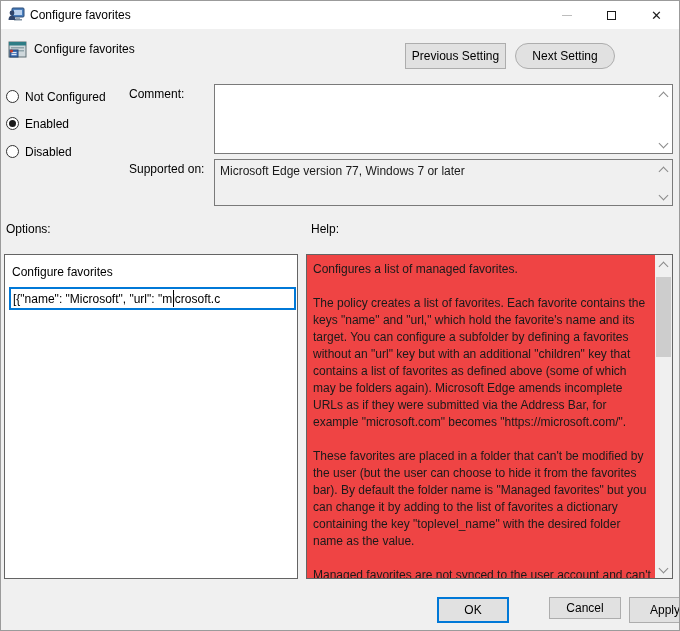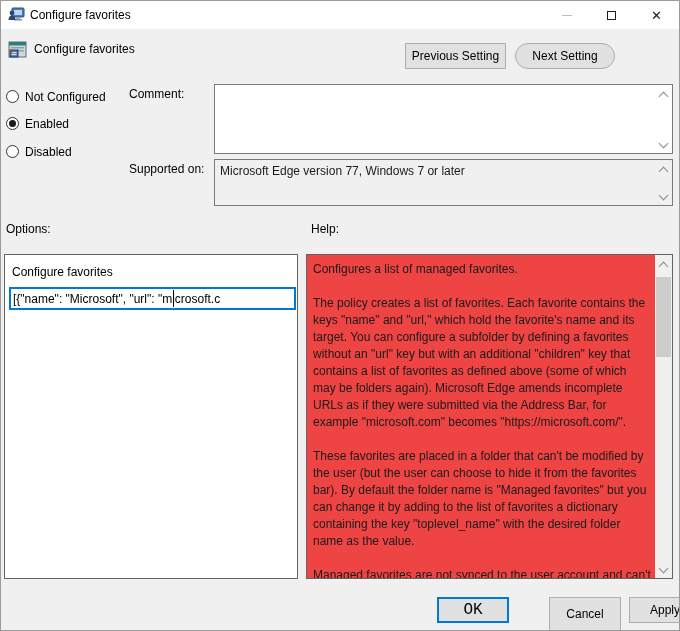--- a/index.html
+++ b/index.html
@@ -51,22 +51,22 @@
 
   
   .scrollbar { position:absolute; top:0; right:0; width:17px; height:100%; background:#f0f0f0; }
   .sb-btn { position:absolute; left:0; width:17px; height:17px; }
   .sb-btn .chev { left:4px; top:4px; right:auto; }
   .sb-up { top:0; }
   .sb-down { bottom:0; }
   .sb-thumb { position:absolute; left:1px; top:22px; width:15px; height:80px; background:#cdcdcd; }
 
   
-  .ok-btn { position:absolute; left:436px; top:596px; width:72px; height:26px; background:#e1e1e1; border:2px solid #0078d7; font-family:Liberation Mono, monospace; font-size:16px; }
-  .cancel-btn { position:absolute; left:516px; top:596px; width:72px; height:34px; }
+  .ok-btn { position:absolute; left:436px; top:596px; width:72px; height:26px; background:#e1e1e1; border:2px solid #0078d7; font-family:Liberation Sans, sans-serif; font-size:12px; }
+  .cancel-btn { position:absolute; left:516px; top:596px; width:72px; height:22px; }
   .apply-btn { position:absolute; left:596px; top:596px; width:72px; height:26px; }
 </style>
 </head>
 <body>
 
 <div class="window">
 
   <div class="titlebar">
     <svg class="app-icon" viewBox="0 0 17 16">
       <rect x="4" y="1" width="12" height="9" rx="1" fill="#4a7ebb" stroke="#2c4d79"></rect>

